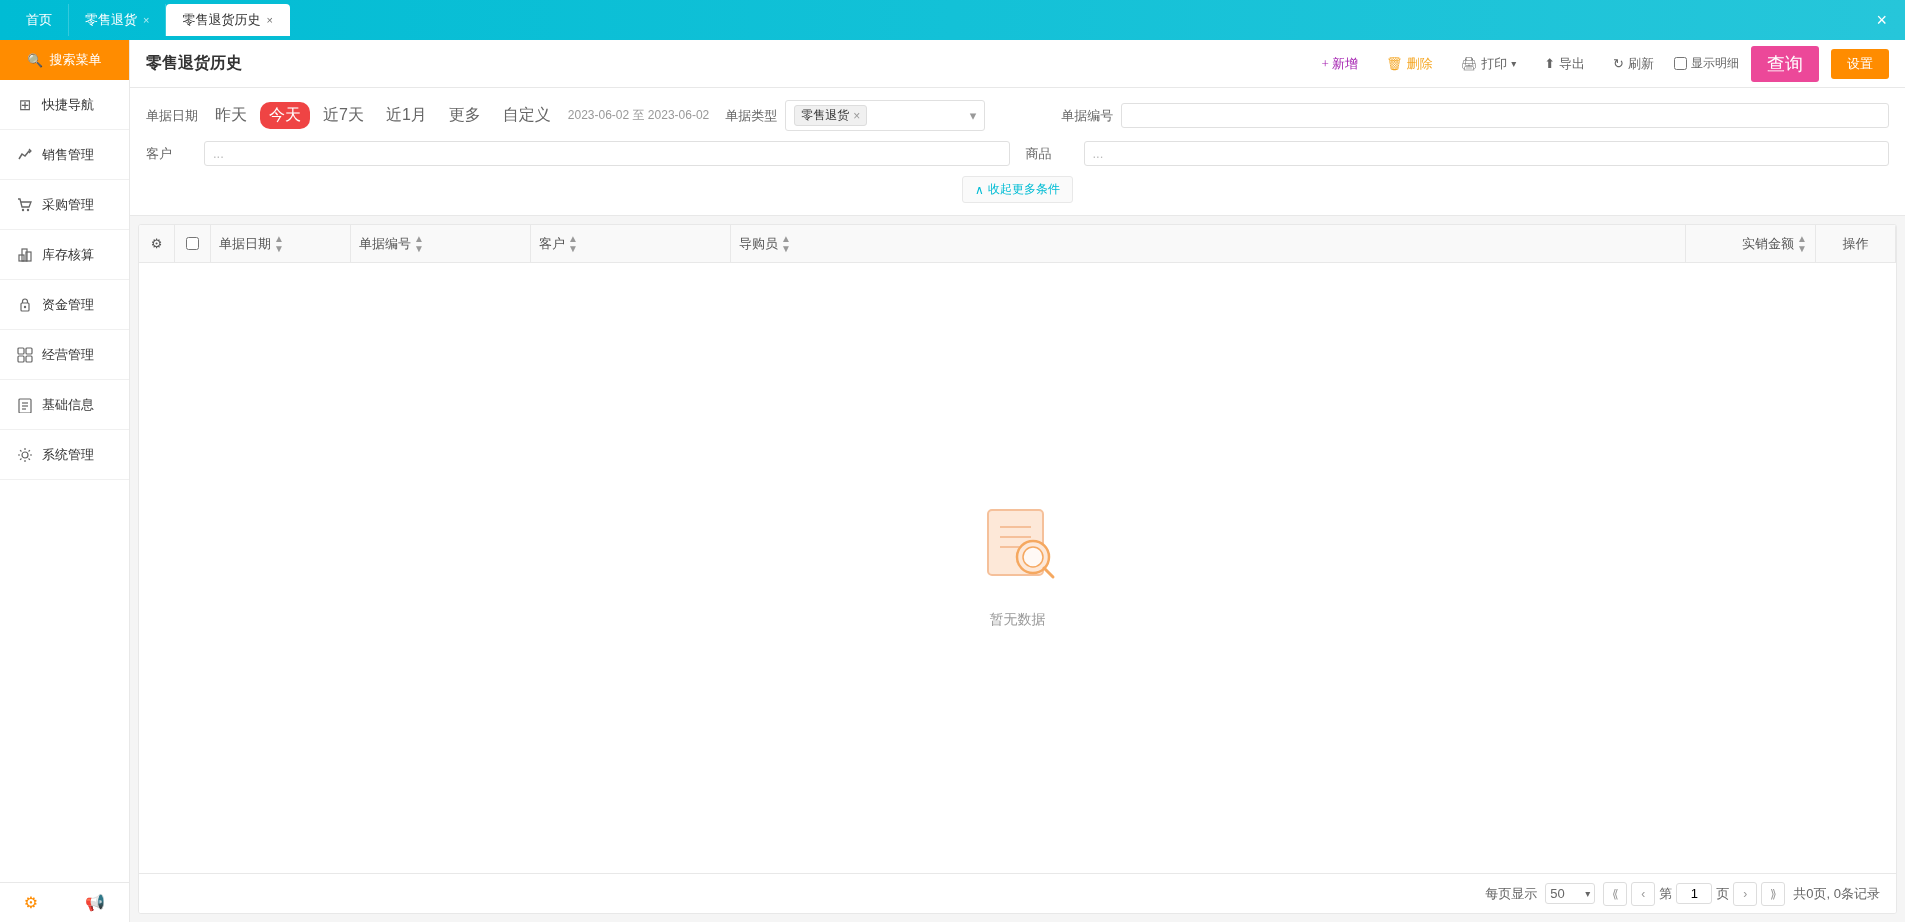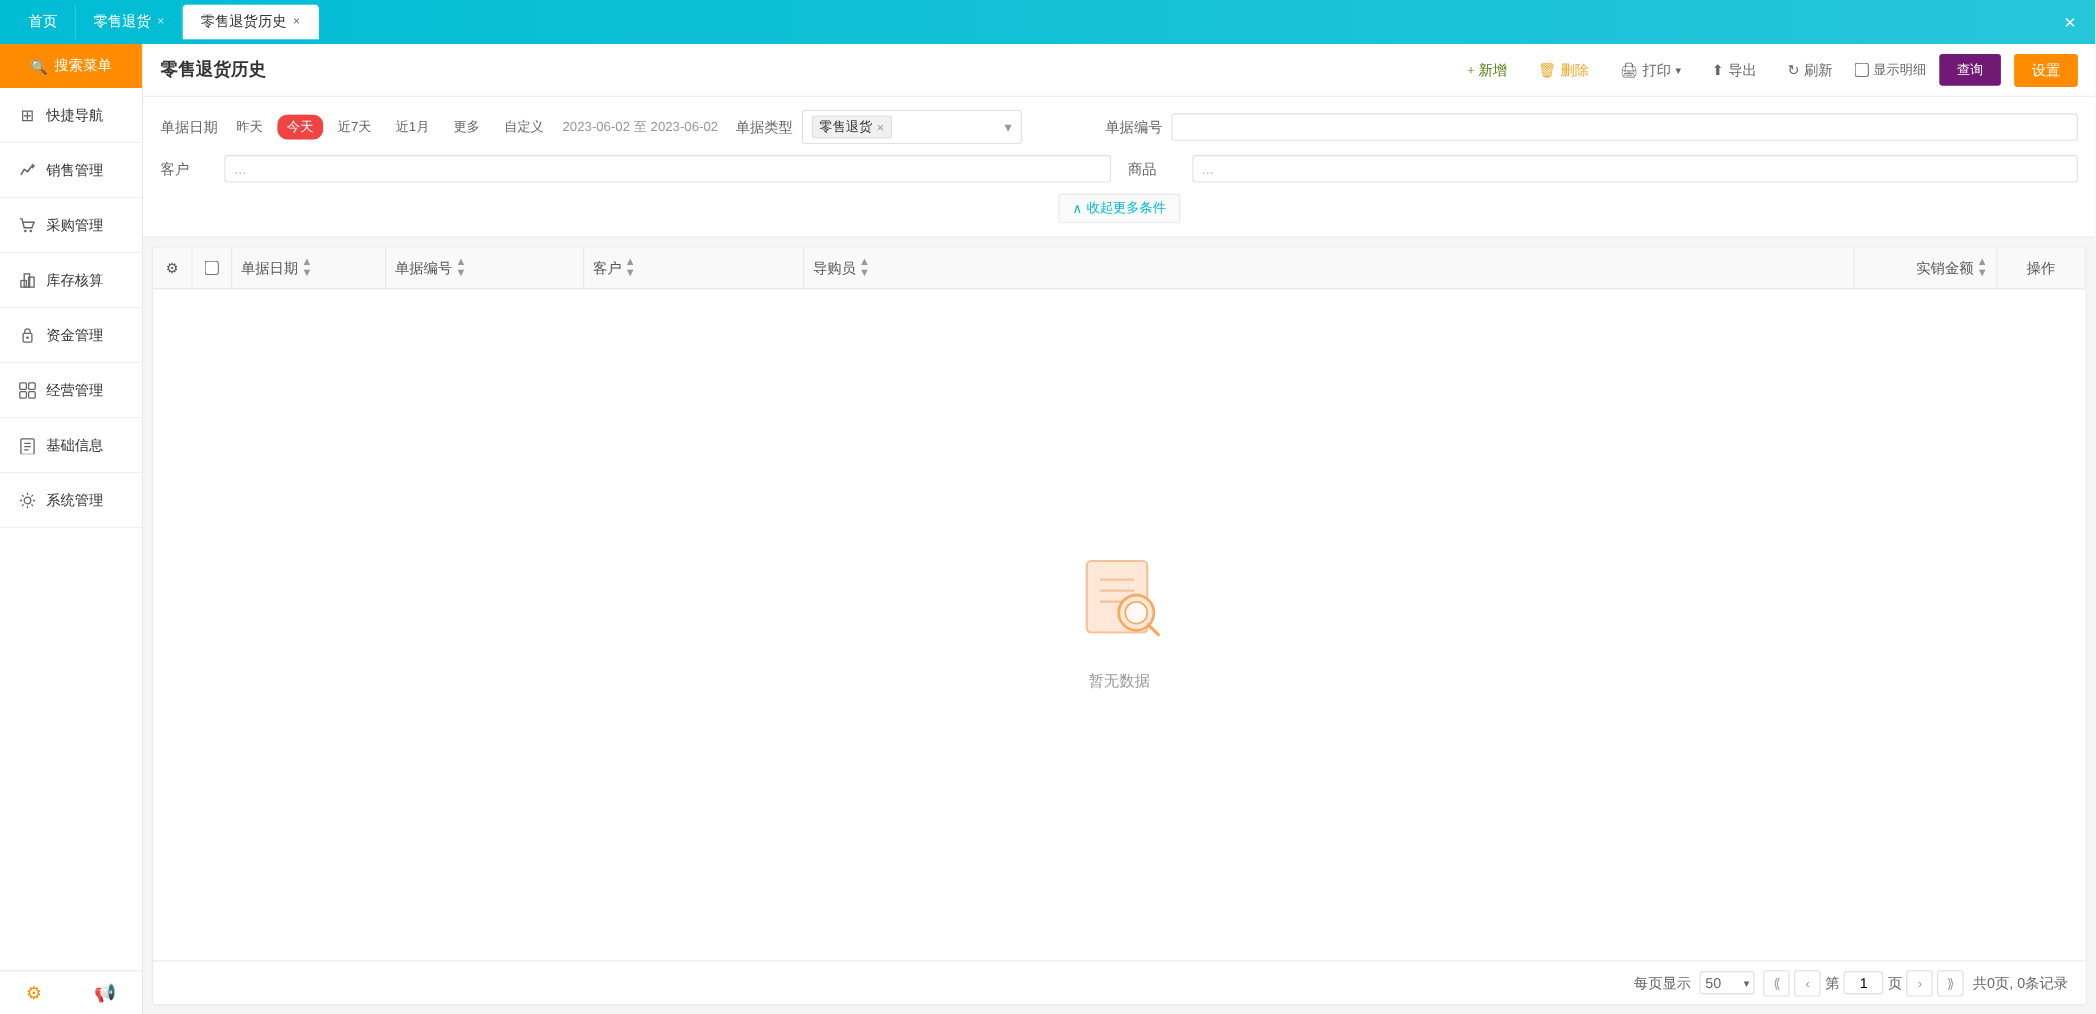--- a/index.html
+++ b/index.html
@@ -144,34 +144,34 @@
       display: flex;
       align-items: center;
       gap: 4px;
       cursor: pointer;
       color: #666;
       font-size: 13px;
       padding: 4px 8px;
       border-radius: 3px;
     }
     .btn-new {
-      color: #4d7c0f;
+      color: #a21caf;
       font-family: Liberation Serif, serif;
     }
     .btn-delete { color: #f5a623; }
     .btn-print { color: #666; }
     .btn-export { color: #666; }
     .btn-refresh { color: #666; }
     .btn-query {
-      background: #701a75;
+      background: #ec4899;
       color: #fff;
       padding: 6px 16px;
       border-radius: 3px;
       cursor: pointer;
-      font-size: 12px;
+      font-size: 18px;
     }
     .btn-settings {
       background: #ff8c00;
       color: #fff;
       padding: 6px 16px;
       border-radius: 3px;
       cursor: pointer;
       font-size: 13px;
     }
     .checkbox-label {
@@ -210,21 +210,21 @@
     }
     .filter-date-buttons {
       display: flex;
       align-items: center;
       gap: 4px;
     }
     .date-btn {
       padding: 2px 8px;
       border-radius: 3px;
       cursor: pointer;
-      font-size: 12px;
+      font-size: 16px;
       color: #666;
       border: 1px solid transparent;
     }
     .date-btn.active {
       background: #ef4444;
       color: #fff;
       border-radius: 10px;
     }
     .date-range {
       font-size: 12px;

